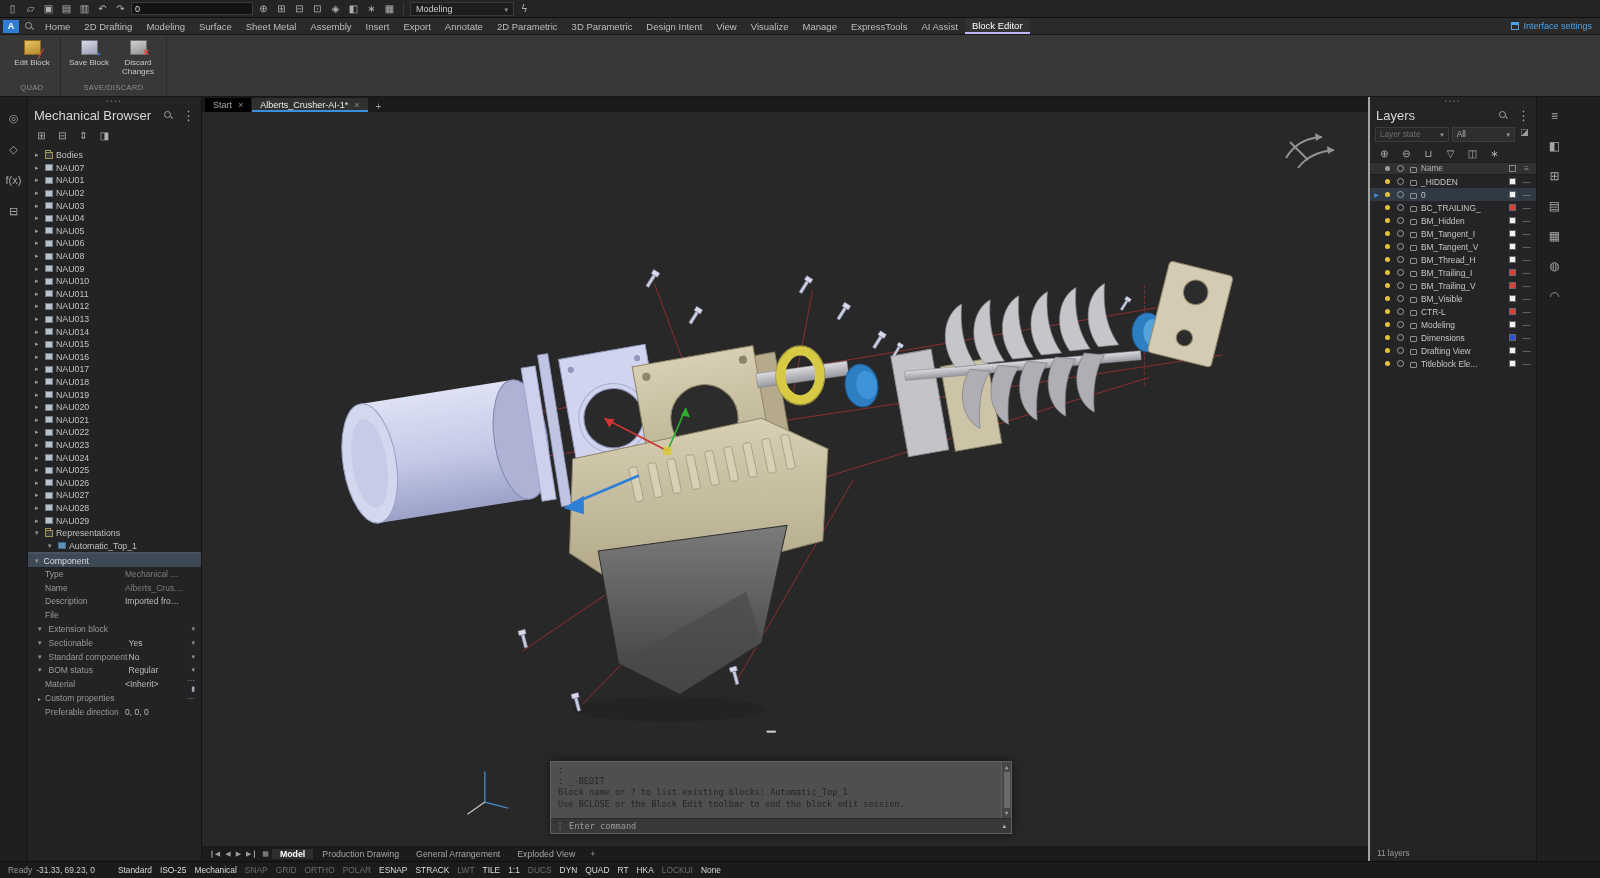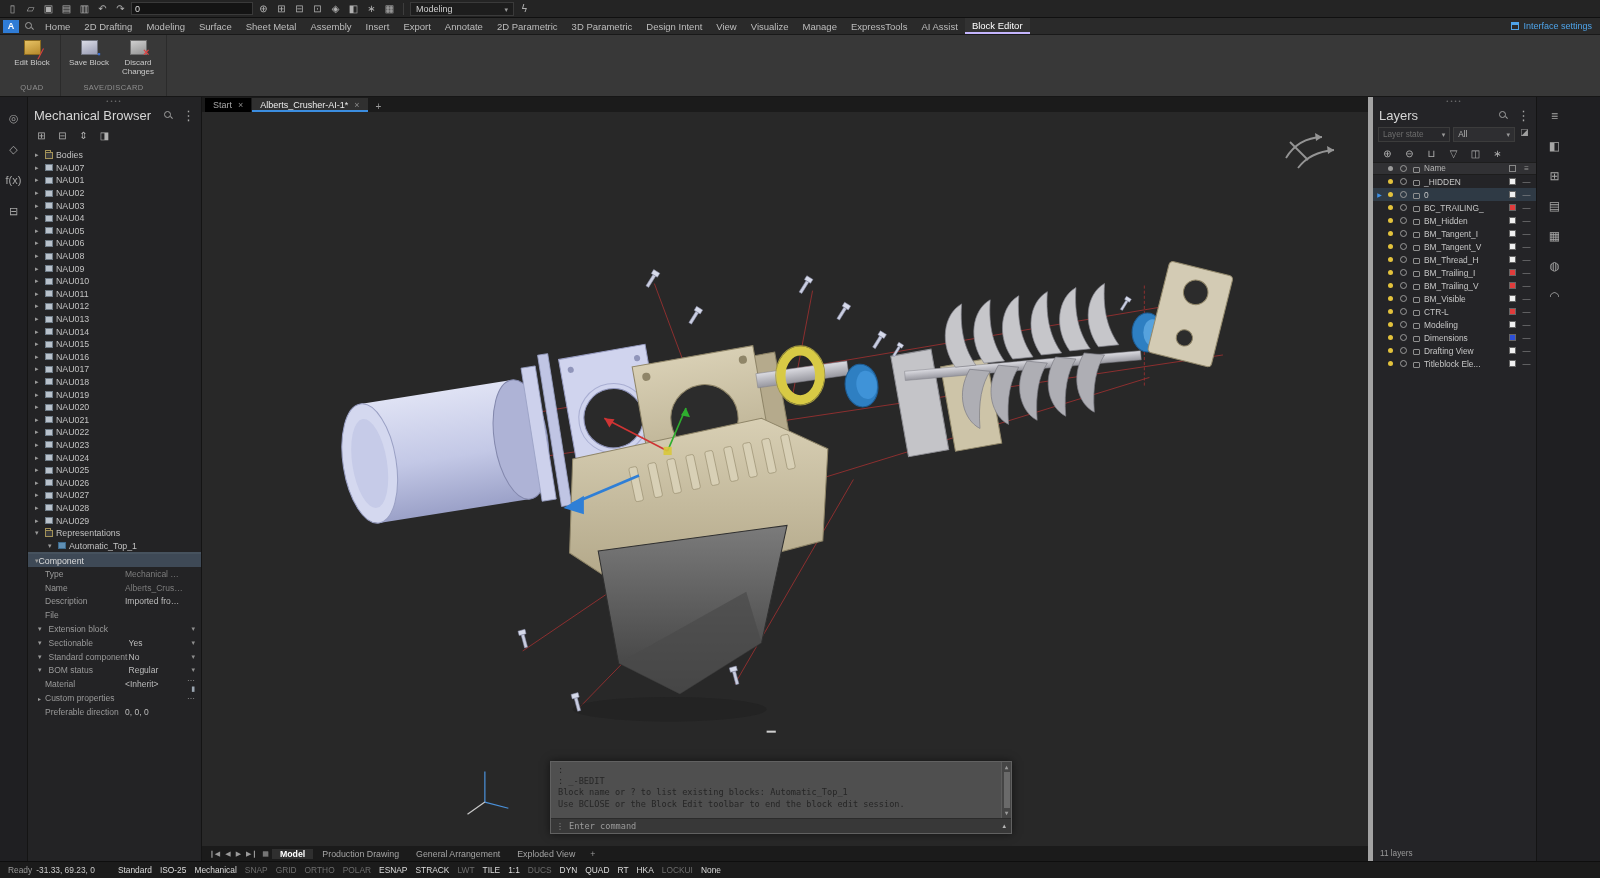--- a/index.html
+++ b/index.html
@@ -65,21 +65,21 @@
   .tree-row.lv2{padding-left:33px}
   .tree-row.sel{background:#46525e;color:#fff}
   .twist{width:7px;font-size:7px;color:#9a9a9a;flex:none}
   .collapsed>.twist::before{content:"▸"}
   .expanded>.twist::before{content:"▾"}
   .tree-icon{width:8px;height:7px;border:1px solid #8f8f8f;background:#4a4a4a;position:relative;flex:none}
   .folder>.tree-icon{background:#3c3c3c;border-color:#a39258}
   .folder>.tree-icon::before{content:"";position:absolute;top:-3px;left:-1px;width:4px;height:2px;border:1px solid #a39258;border-bottom:none}
   .block>.tree-icon{background:#b9c2cc;border-color:#6f7c88}
   .rep>.tree-icon{background:#5f8fb4;border-color:#3d6a8c}
-  .component-head{height:13px;background:#3e4956;display:flex;align-items:center;padding:0 7px;color:#dcdcdc;font-size:8.8px;flex:none}
+  .component-head{height:13px;background:#3e4956;display:flex;align-items:center;gap:5px;padding:0 7px;color:#dcdcdc;font-size:8.8px;flex:none}
   .component-head .twist{width:auto}
   .component-head .twist::before{content:"▾"}
   .props{flex:none}
   .prop-row{height:13.8px;display:flex;align-items:center;padding:0 6px 0 10px;font-size:8.5px;color:#9a9a9a}
   .prop-twist{width:7px;font-size:6px;color:#9a9a9a;flex:none}
   .prop-row.expand .prop-twist::before{content:"▸"}
   .prop-label{width:80px;flex:none;overflow:hidden;white-space:nowrap}
   .prop-value{flex:1;color:#bcbcbc;overflow:hidden;white-space:nowrap;text-overflow:ellipsis}
   .prop-row.dim .prop-value{color:#7d7d7d}
   .prop-ctl{width:12px;text-align:right;color:#8f8f8f;font-size:7px;flex:none}
@@ -111,21 +111,21 @@
   .cmd-input::placeholder{color:#9a9a9a}
   .cmd-expand{color:#b5b5b5;font-size:7px}
 
   .layout-bar{height:15px;background:#1b1b1b;display:flex;align-items:center;gap:1px;padding-left:5px;font-size:8.8px;flex:none}
   .nav-ico{color:#9a9a9a;font-size:7px;display:flex;align-items:center;padding:0 2px}
   .ltab{padding:0 8px;display:flex;align-items:center;color:#a5a5a5;white-space:nowrap}
   .ltab.active{background:#2f2f2f;color:#fff;font-weight:bold}
   .ltab-add{color:#9a9a9a;display:flex;align-items:center;padding:0 6px}
 
   
-  .layers{width:168px;background:#242427;border-left:5px solid #a3a3a3;display:flex;flex-direction:column;flex:none}
+  .layers{width:168px;background:#242427;border-left:2px solid #a3a3a3;display:flex;flex-direction:column;flex:none}
   .layer-drops{display:flex;gap:3px;padding:2px 5px;flex:none}
   .drop{height:15px;border:1px solid #3c3c3c;background:#2e2e31;display:flex;align-items:center;justify-content:space-between;gap:3px;padding:0 4px;font-size:8.2px;color:#b5b5b5}
   .drop.disabled{color:#6d6d6d;background:#28282b}
   .drop.w1{flex:1.2}.drop.w2{flex:1}
   .drop-ico{width:13px;color:#9f9f9f;text-align:center;font-size:9px}
   .layer-toolbar{height:18px;display:flex;align-items:center;gap:7px;padding:0 7px;color:#a5a5a5;flex:none}
   .lt-right{margin-left:auto;display:flex;gap:6px}
   .layer-header{height:13px;background:#313134;border-top:1px solid #1d1d1d;border-bottom:1px solid #1d1d1d;display:flex;align-items:center;font-size:8.2px;color:#b5b5b5;padding:0 2px;flex:none}
   .lcur{width:9px;font-size:6px;color:#3f92e8;text-align:center;flex:none}
   .lbulb,.lfreeze,.llock{width:13px;display:flex;justify-content:center;flex:none}

